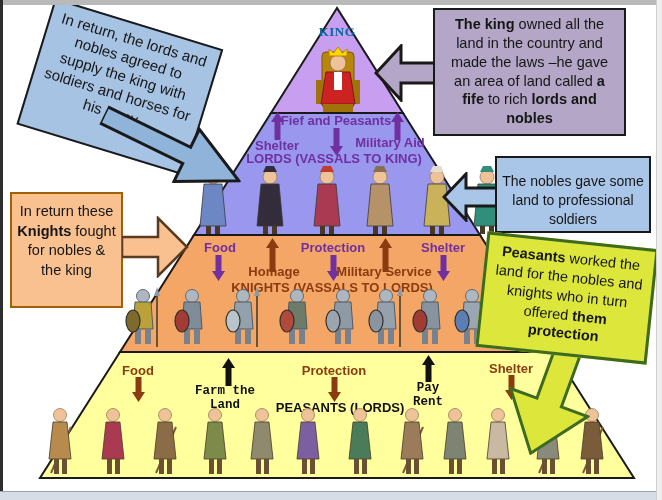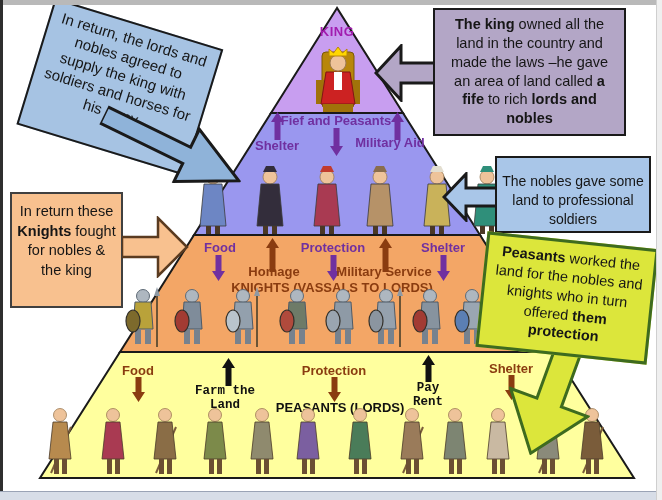--- a/index.html
+++ b/index.html
@@ -16,21 +16,21 @@
 
   svg{display:block}
   .abs{position:absolute;}
   .ctr{transform:translateX(-50%);text-align:center;}
 
   
   .lbl{position:absolute;font-weight:bold;white-space:nowrap;line-height:1.05;}
   .purple{color:#7030a0;}
   .brown{color:#8a3c10;}
   .blk{color:#111111;}
-  .king-lbl{color:#a21caf;font-size:13px;letter-spacing:.5px;}
+  .king-lbl{color:#0369a1;font-size:13px;letter-spacing:.5px;font-family:Liberation Serif, serif;}
   .sz12{font-size:12.5px;}
   .sz13{font-size:13px;}
   .wrap{white-space:normal;line-height:1.1;font-family:Liberation Mono, monospace;}
 
   .mini-arrow{position:absolute;}
   .mini-arrow svg polygon{fill:currentColor;}
 
   
   .callout{position:absolute;box-sizing:border-box;color:#161616;text-align:center;}
   .co-lords-duty{
@@ -40,21 +40,21 @@
   }
   .co-king-power{
     left:433px;top:8px;width:193px;height:128px;background:#b3a6c6;border:2.5px solid #1a1a1a;
     font-size:14.5px;line-height:1.3;padding:5px 8px;
   }
   .co-nobles-gift{
     left:495px;top:156px;width:156px;height:77px;background:#a9c6e8;border:2.5px solid #1a1a1a;
     font-size:14px;line-height:1.35;padding:14px 4px;
   }
   .co-knights-duty{
-    left:10px;top:192px;width:113px;height:116px;background:#f8c18f;border:2px solid #404040;
+    left:10px;top:192px;width:113px;height:116px;background:#f8c18f;border:2px solid #a16207;
     font-size:14.5px;line-height:1.35;padding:8px 4px;
   }
   .co-peasants-work{
     left:481px;top:240px;width:172px;height:116px;background:#dce63b;border:3px solid #3e6b1f;
     transform:rotate(6deg);font-size:14.5px;line-height:1.3;padding:6px 8px;
   }
   .callout b{font-weight:bold;}
 
   .fig{position:absolute;}
 </style>
@@ -96,20 +96,21 @@
       </svg>
     </span>
   <div class="lbl purple sz13 ctr" style="left:336px;top:114px">Fief and Peasants</div>
   <span class="mini-arrow purple" style="left:330px;top:128px">
       <svg width="13" height="28" viewBox="0 0 13 28">
         <polygon points="6.5,28 13,18 9.5,18 9.5,0 3.5,0 3.5,18 0,18"></polygon>
       </svg>
     </span>
   <div class="lbl purple sz13 ctr" style="left:277px;top:139px">Shelter</div>
   <div class="lbl purple sz13 ctr" style="left:390px;top:136px">Military Aid</div>
+  <div class="lbl purple sz13 ctr" style="left:334px;top:152px">LORDS (VASSALS TO KING)</div>
 
   <div class="lbl purple sz13 ctr" style="left:220px;top:241px">Food</div>
   <div class="lbl purple sz13 ctr" style="left:333px;top:241px">Protection</div>
   <div class="lbl purple sz13 ctr" style="left:443px;top:241px">Shelter</div>
   <span class="mini-arrow brown" style="left:266px;top:238px">
       <svg width="13" height="34" viewBox="0 0 13 34">
         <polygon points="6.5,0 13,10 9.5,10 9.5,34 3.5,34 3.5,10 0,10"></polygon>
       </svg>
     </span>
   <span class="mini-arrow brown" style="left:379px;top:238px">

